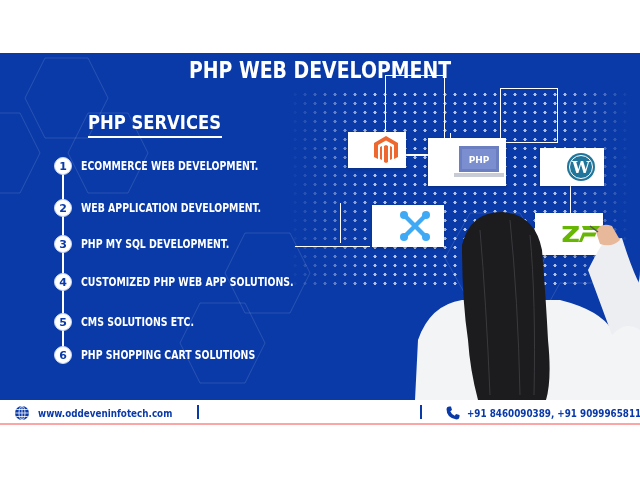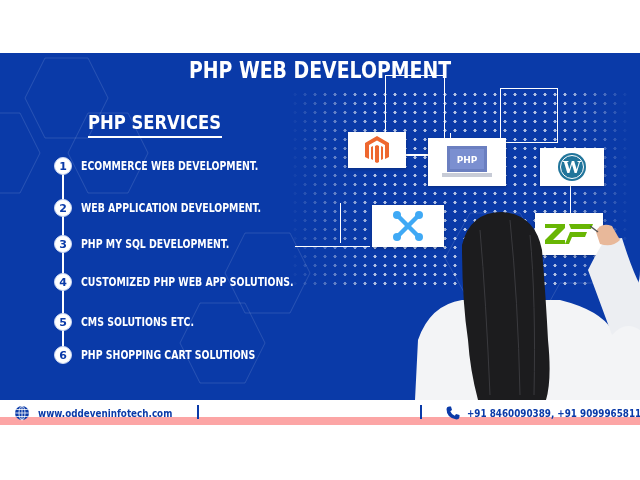--- a/index.html
+++ b/index.html
@@ -50,29 +50,30 @@
     background-image: radial-gradient(circle, rgba(255,255,255,0.85) 1.4px, transparent 1.8px);
     background-size: 10px 9px;
     -webkit-mask-image: linear-gradient(to right, transparent 0%, #000 25%, #000 80%, transparent 100%);
     mask-image: linear-gradient(to right, transparent 0%, #000 25%, #000 80%, transparent 100%);
     opacity: 0.8;
   }
   .frame { position: absolute; border: 1px solid #ffffff; }
   .conn { position: absolute; background: #ffffff; }
 
   .card {
-    position: absolute; background: #ffffff; display: flex; align-items: center; justify-content: center;
+    position: absolute; background: #ffffff; display: flex; align-items: center; justify-content: flex-start;
     box-shadow: 0 1px 3px rgba(0,0,0,0.25);
+    padding-left: 26px;
   }
 
   .person { position: absolute; left: 0; top: 0; }
 
   .contact {
     position: absolute; left: 0; top: 400px; width: 640px; height: 25px; background: #ffffff;
-    border-bottom: 8px solid #fca5a5;
+    border-bottom: 2px solid #fca5a5;
     display: flex; align-items: center;
   }
   .contact-item { position: absolute; display: flex; align-items: center; top: 4px; height: 18px; }
   .contact-item .txt {
     color: #0a3aa8; font-family: "DejaVu Sans", sans-serif; font-weight: bold; font-size: 11px;
     white-space: nowrap; transform-origin: left center; transform: scaleX(0.8);
   }
   .sep { position: absolute; top: 5px; width: 1.5px; height: 14px; background: #0a3aa8; }
 </style>
 </head>

